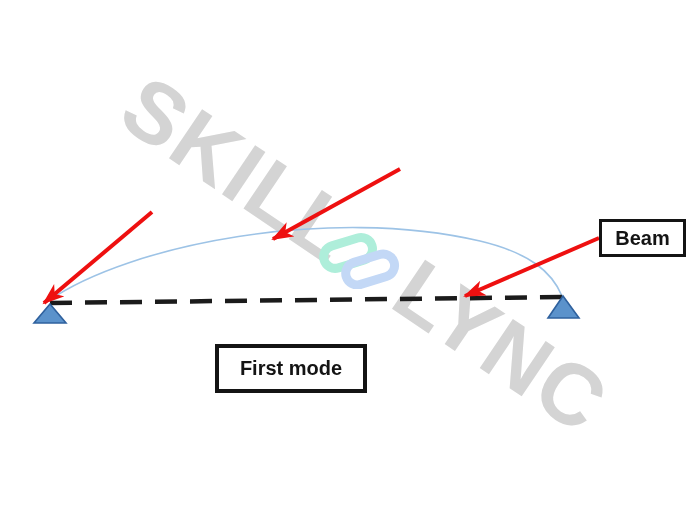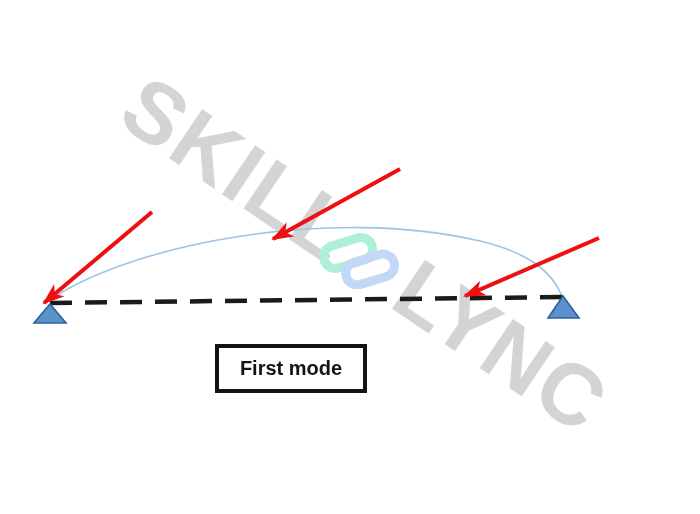--- a/index.html
+++ b/index.html
@@ -92,18 +92,21 @@
     <path d="M 50,304 L 66,323 L 34,323 Z" stroke-width="1.6" fill="#5b92cb" stroke="#2f619e"></path>
     <path d="M 563,296 L 579,318 L 548,318 Z" stroke-width="1.6" fill="#5b92cb" stroke="#2f619e"></path>
 
     <line x1="152" y1="212" x2="44" y2="303" stroke-width="4" marker-end="url(#arrowhead)" stroke="#ee1010"></line>
     <line x1="400" y1="169" x2="273" y2="239" stroke-width="4" marker-end="url(#arrowhead)" stroke="#ee1010"></line>
     <line x1="599" y1="238" x2="465" y2="296" stroke-width="4" marker-end="url(#arrowhead)" stroke="#ee1010"></line>
   </svg>
 
 
 
+  <div class="label-box box-beam">
+    <span>Beam</span>
+  </div>
 
   <div class="label-box box-first">
     <span>First mode</span>
   </div>
 
 </div>
 
 </body></html>

